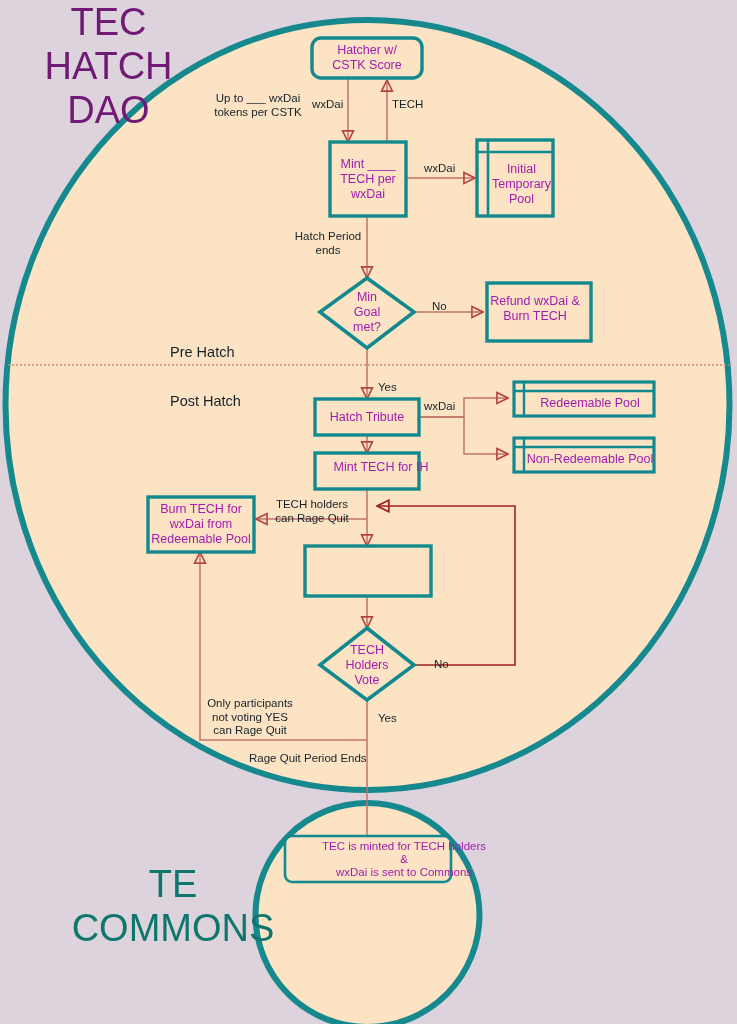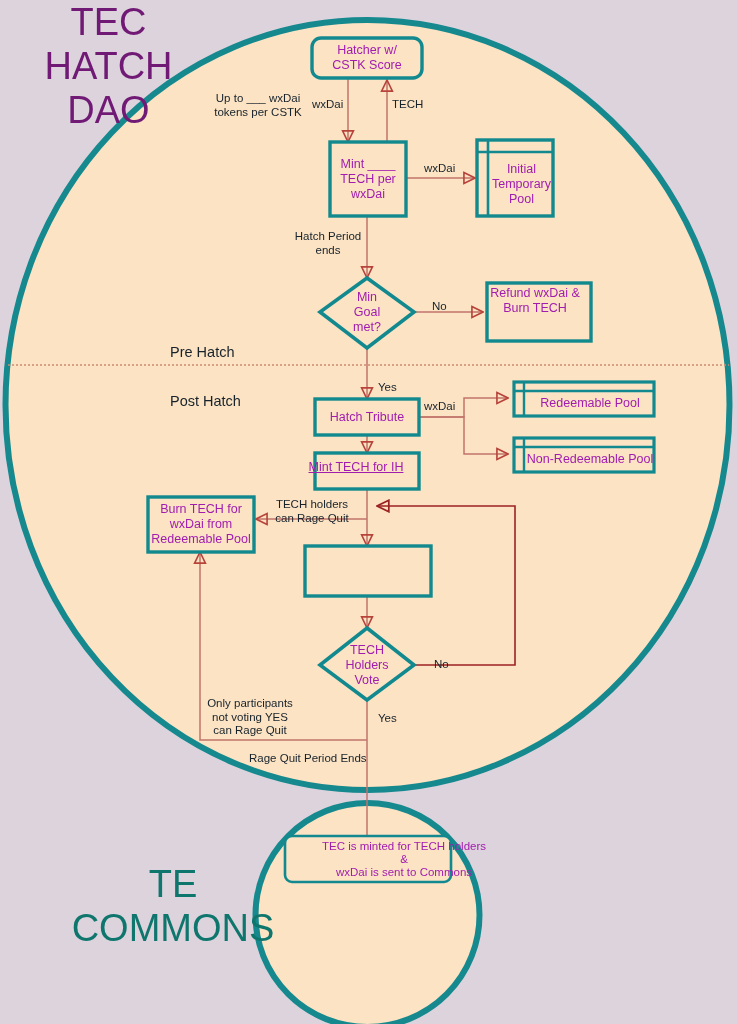--- a/index.html
+++ b/index.html
@@ -136,26 +136,26 @@
 CSTK Score</div>
   <div class="node-txt" style="left:330px;top:142px;width:76px;height:74px;">Mint ____
 TECH per
 wxDai</div>
   <div class="node-txt" style="left:490px;top:152px;width:63px;height:64px;">Initial
 Temporary
 Pool</div>
   <div class="node-txt" style="left:332px;top:285px;width:70px;height:54px;">Min
 Goal
 met?</div>
-  <div class="node-txt" style="left:487px;top:272px;width:96px;height:58px;border-radius:8px;">Refund wxDai &amp;
+  <div class="node-txt" style="left:487px;top:280px;width:96px;height:58px;border-radius:8px;">Refund wxDai &amp;
 Burn TECH</div>
   <div class="node-txt" style="left:315px;top:399px;width:104px;height:36px;">Hatch Tribute</div>
   <div class="node-txt" style="left:526px;top:391px;width:128px;height:25px;">Redeemable Pool</div>
   <div class="node-txt" style="left:526px;top:447px;width:128px;height:25px;">Non-Redeemable Pool</div>
-  <div class="node-txt" style="left:304px;top:453px;width:104px;height:28px;text-decoration:underline;">Mint TECH for IH</div>
+  <div class="node-txt" style="left:329px;top:453px;width:104px;height:28px;">Mint TECH for IH</div>
   <div class="node-txt" style="left:148px;top:497px;width:106px;height:55px;">Burn TECH for
 wxDai from
 Redeemable Pool</div>
   <div class="node-txt" style="left:335px;top:637px;width:64px;height:56px;">TECH
 Holders
 Vote</div>
   <div class="node-txt" style="left:285px;top:836px;width:166px;height:46px;font-size:11.5px;line-height:13px;padding-left:36px;">TEC is minted for TECH holders
 &amp;
 wxDai is sent to Commons</div>
 

